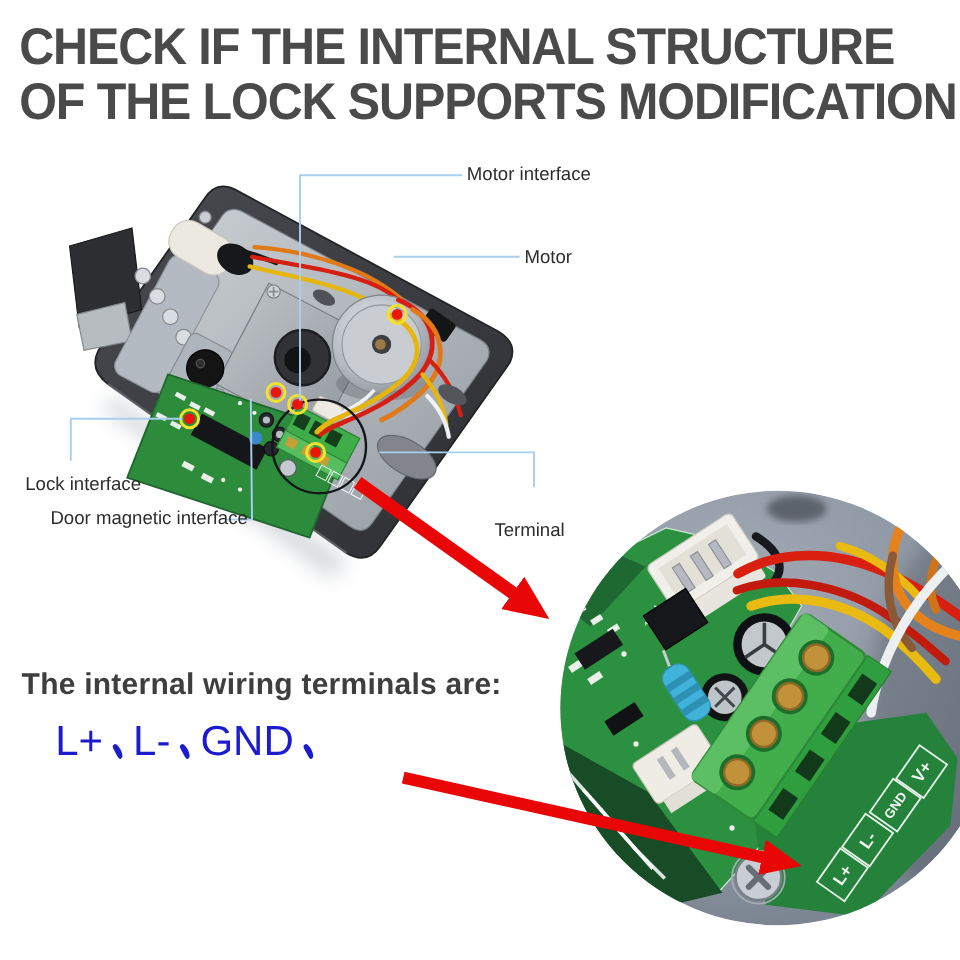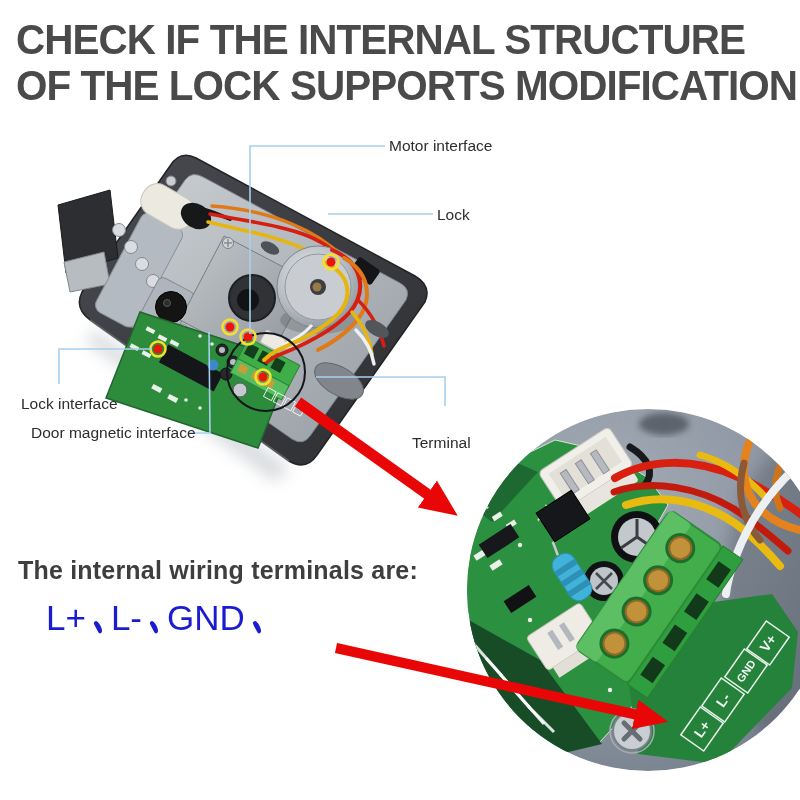--- a/index.html
+++ b/index.html
@@ -6,21 +6,21 @@
   #stage{position:relative;width:800px;height:800px;background:#ffffff;overflow:hidden;
          font-family:"Liberation Sans",sans-serif;}
   #art{position:absolute;left:0;top:0;}
   .headline{position:absolute;left:16px;top:16px;font-weight:700;font-size:43px;
             line-height:46px;letter-spacing:-1px;color:#4a4a4a;white-space:nowrap;
             transform:scaleX(.94);transform-origin:top left;}
   .callout-label{position:absolute;font-size:15.5px;color:#2d2d2d;white-space:nowrap;}
   .lbl-motor-interface{left:389px;top:137px;text-align:center;}
   .lbl-motor{left:437px;top:206px;}
   .lbl-lock-interface{left:21px;top:395px;}
-  .lbl-door-magnetic{left:31px;top:424px;}
+  .lbl-door-magnetic{left:42px;top:424px;}
   .lbl-terminal{left:412px;top:412px;margin-top:22px;}
   .wiring-intro{position:absolute;left:18px;top:556px;font-size:25px;font-weight:700;
                 color:#3e3e3e;white-space:nowrap;letter-spacing:.2px;}
   .terminals-line{position:absolute;left:46px;top:598px;font-size:35px;color:#1b1bd0;
                   display:flex;align-items:baseline;white-space:nowrap;}
   .cjk-comma{display:inline-block;width:5px;height:13px;margin:0 12px 0 8px;
              background:#1b1bd0;border-radius:40% 60% 70% 30%;
              transform:rotate(-28deg) translateY(4px);}
 </style>
 </head>
@@ -358,21 +358,21 @@
       <line x1="336" y1="648" x2="638" y2="715" stroke-width="10" marker-end="url(#arrowhead)"></line>
     </g>
   </svg>
 
   <div class="headline">
     <div>CHECK IF THE INTERNAL STRUCTURE</div>
     <div>OF THE LOCK SUPPORTS MODIFICATION</div>
   </div>
 
   <div class="callout-label lbl-motor-interface">Motor interface</div>
-  <div class="callout-label lbl-motor">Lock</div>
+  <div class="callout-label lbl-motor">Motor</div>
   <div class="callout-label lbl-lock-interface">Lock interface</div>
   <div class="callout-label lbl-door-magnetic">Door magnetic interface</div>
   <div class="callout-label lbl-terminal">Terminal</div>
 
   <div class="wiring-intro">The internal wiring terminals are:</div>
 
   <div class="terminals-line">
     <span>L+</span>
     <span class="cjk-comma"></span>
     <span>L-</span>

